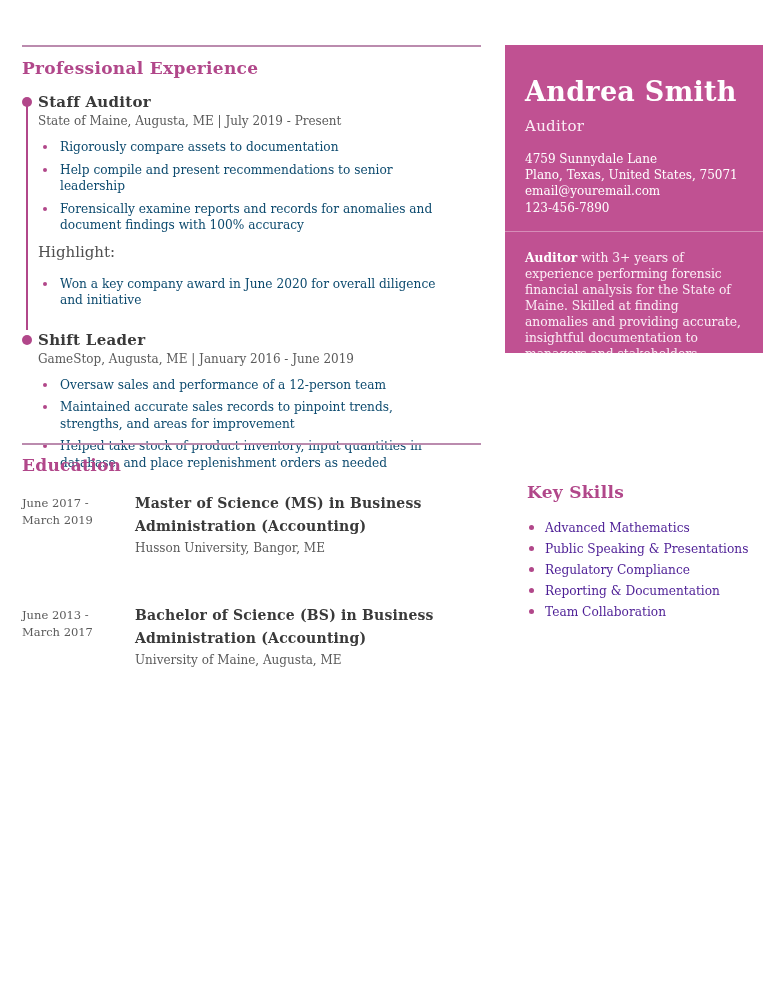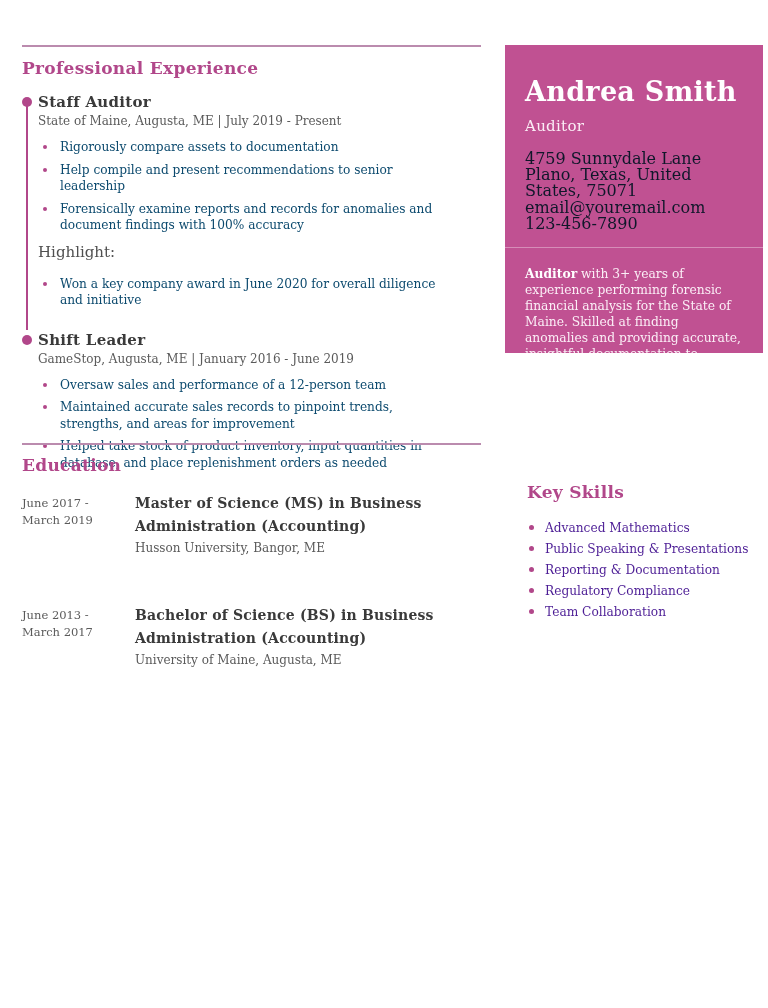--- a/index.html
+++ b/index.html
@@ -40,21 +40,21 @@
   .edu-dates { flex:0 0 113px; font-size:11.5px; line-height:17px; color:#5a5a5a; padding-top:3px; }
   .edu-main { flex:1; }
   .edu-degree { font-size:14px; line-height:23px; font-weight:bold; color:#3a3a3a; max-width:300px; letter-spacing:0.2px; }
   .edu-school { margin-top:2px; font-size:12px; line-height:16px; color:#5a5a5a; }
 
   
   .sidebar { position:absolute; left:505px; top:45px; width:258px; height:308px;
              background:#c05192; color:#ffffff; padding:0 20px; overflow:hidden; }
   .side-name { margin-top:30px; font-size:27px; line-height:34px; font-weight:bold; color:#ffffff; letter-spacing:0.3px; }
   .side-title { margin-top:8px; font-size:15px; line-height:19px; color:#fbeef6; letter-spacing:0.3px; }
-  .contact { margin-top:15px; font-size:16px; line-height:16.2px; color:#0f172a; }
+  .contact { margin-top:15px; font-size:12px; line-height:16.2px; color:#ffffff; }
   .side-divider { margin:15px -20px 0; border-top:1px solid rgba(255,255,255,0.35); }
   .summary { margin-top:18px; font-size:12.3px; line-height:16px; color:#fbeef6; }
   .summary strong { color:#ffffff; }
 
   
   .skills { position:absolute; left:527px; top:476px; width:236px; }
   .skills h2 { margin-top:6px; }
   ul.skill-list { list-style:none; margin-top:17px; padding-left:2px; }
   ul.skill-list li { display:flex; font-size:12.2px; line-height:16px; color:#4c1d95; margin-bottom:5px; }
   ul.skill-list .bdot { flex:0 0 5px; width:5px; height:5px; margin:5px 11px 0 0; }
@@ -170,25 +170,25 @@
       <li>
           <span class="bdot"></span>
           <span>Advanced Mathematics</span>
         </li>
       <li>
           <span class="bdot"></span>
           <span>Public Speaking &amp; Presentations</span>
         </li>
       <li>
           <span class="bdot"></span>
-          <span>Reporting &amp; Documentation</span>
+          <span>Regulatory Compliance</span>
         </li>
       <li>
           <span class="bdot"></span>
-          <span>Regulatory Compliance</span>
+          <span>Reporting &amp; Documentation</span>
         </li>
       <li>
           <span class="bdot"></span>
           <span>Team Collaboration</span>
         </li>
     </ul>
   </section>
 
 </div>
 

